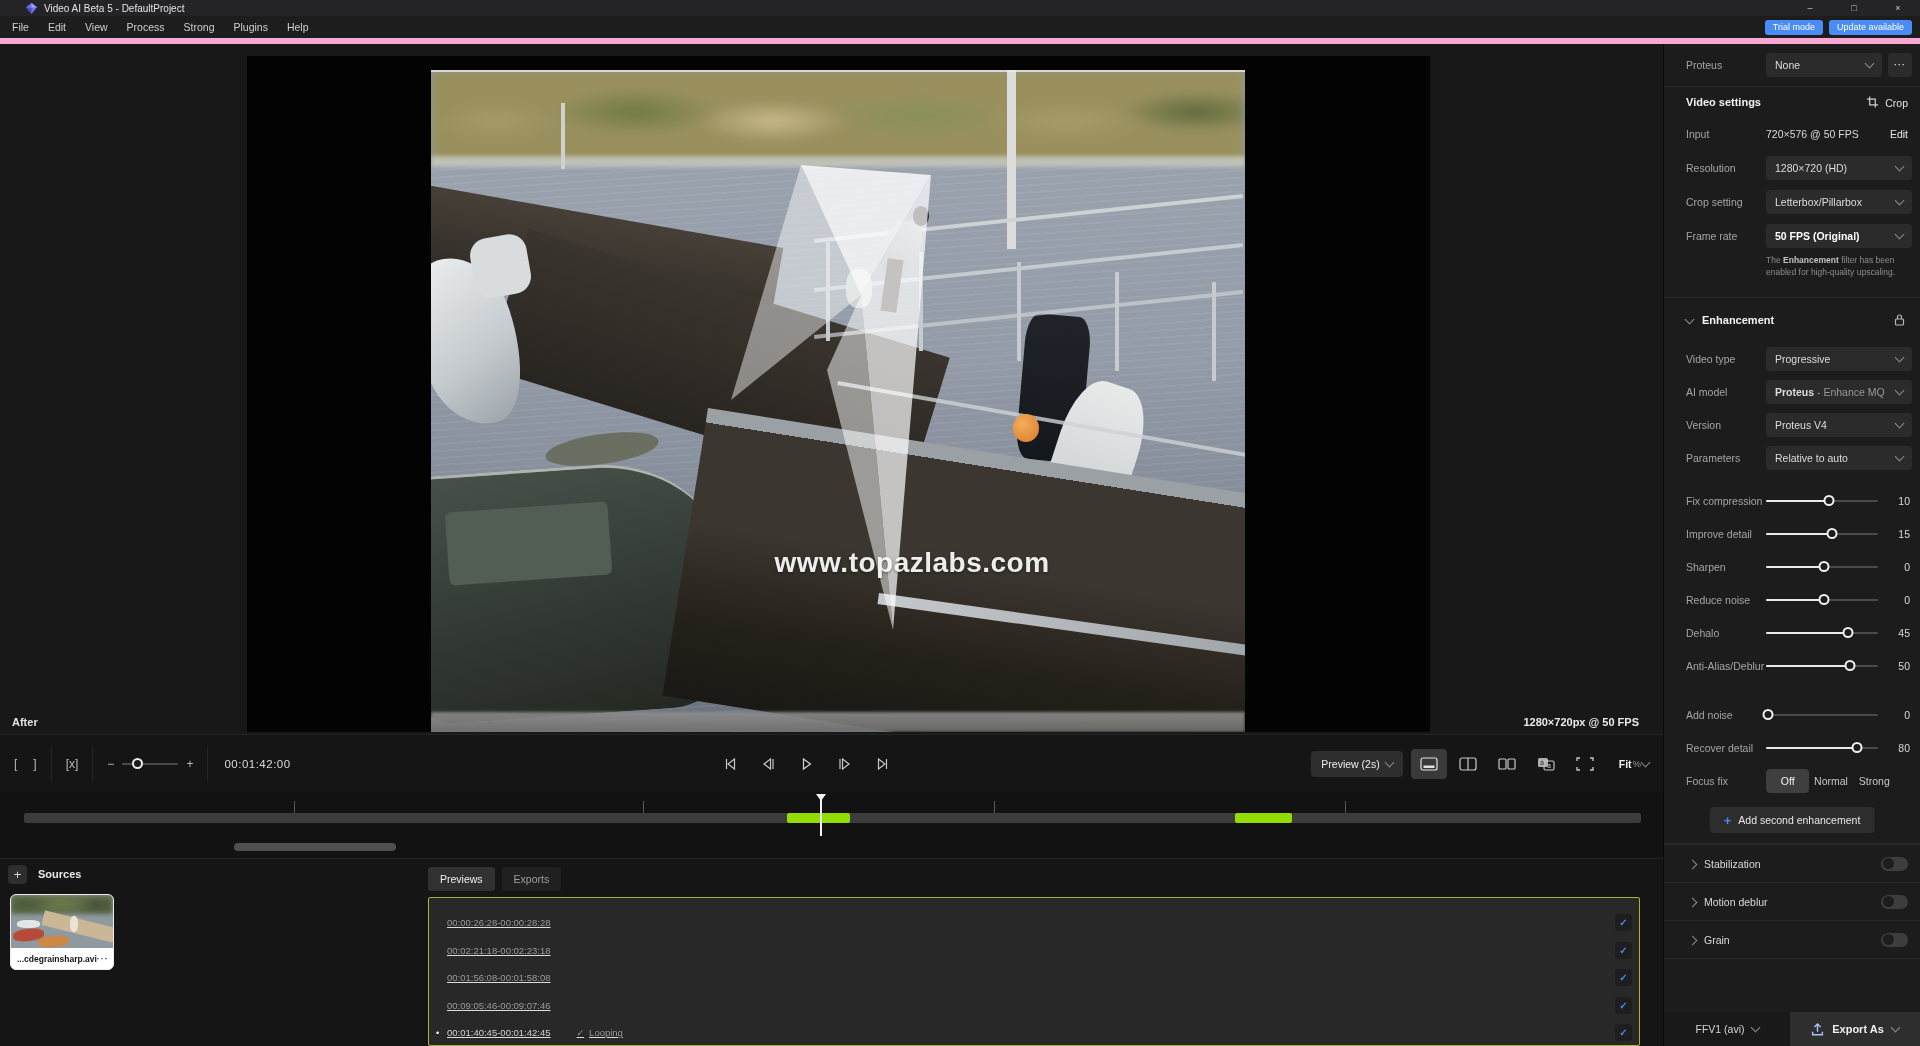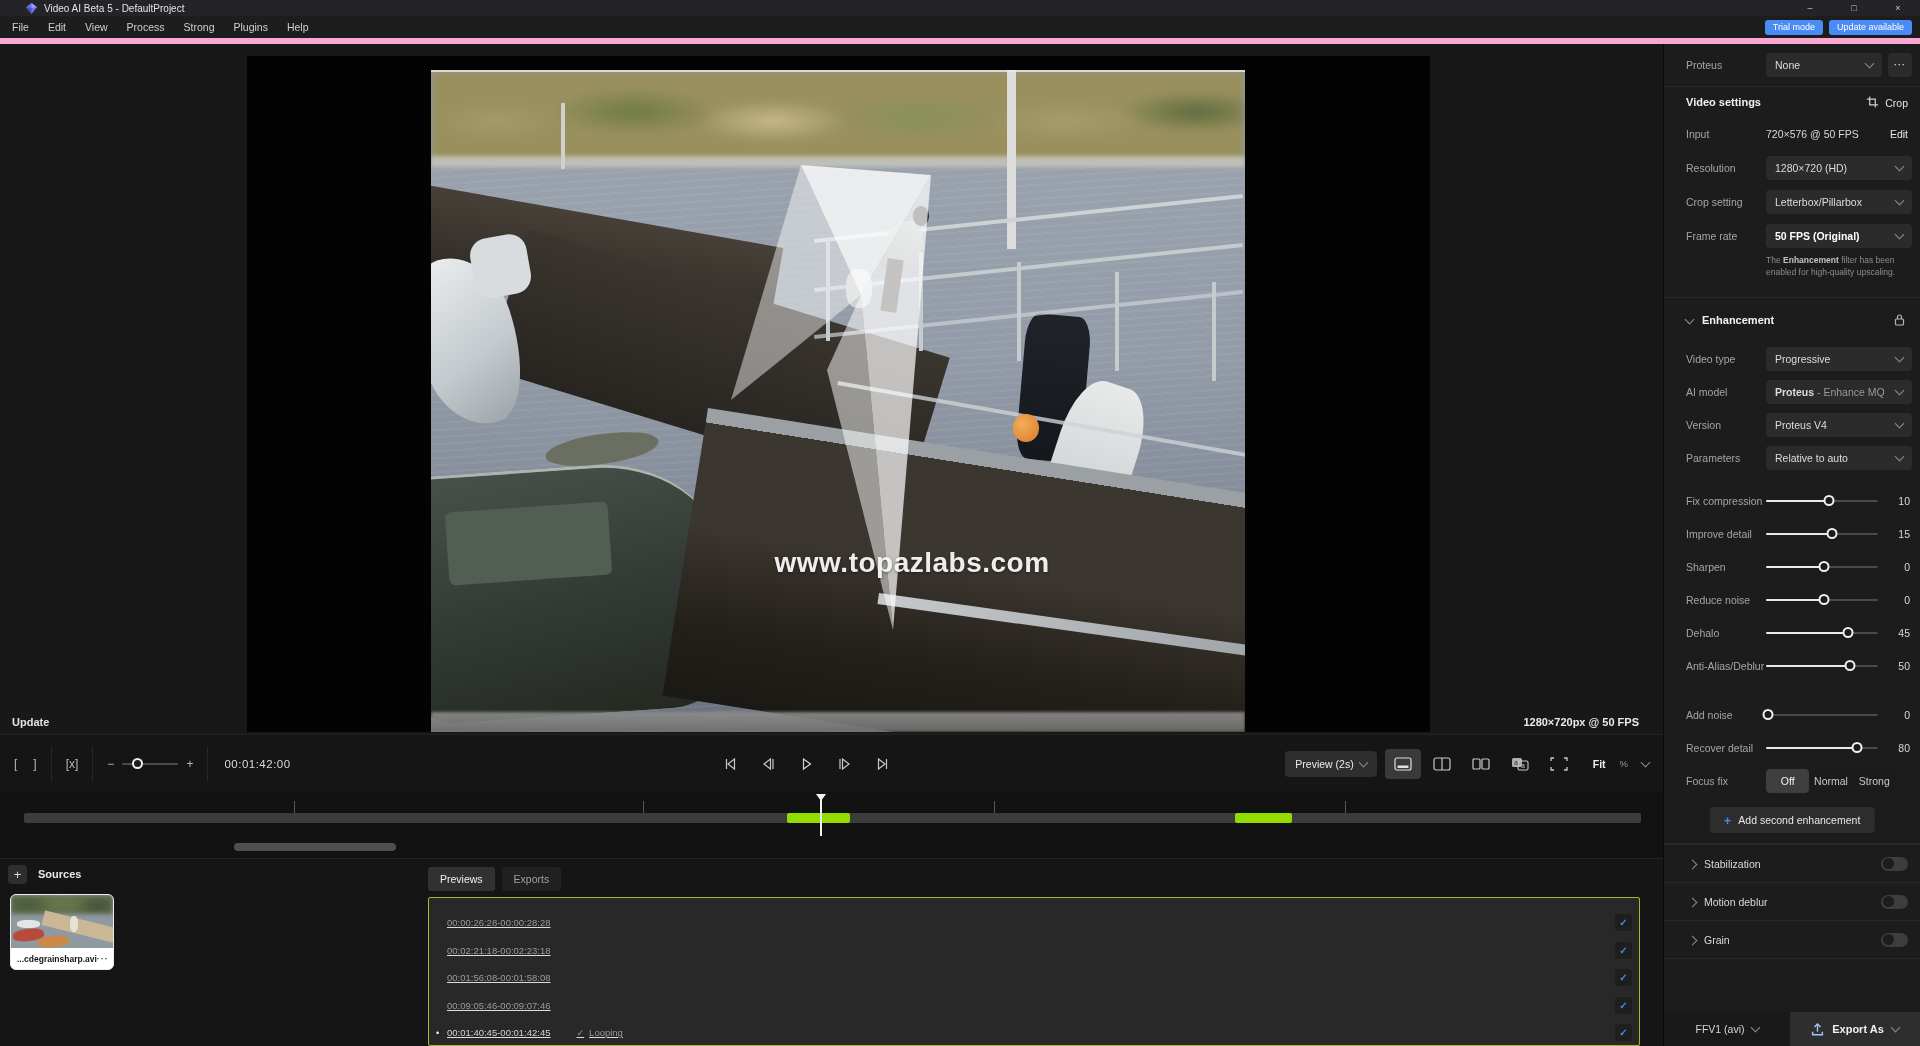--- a/index.html
+++ b/index.html
@@ -90,21 +90,21 @@
   .zoom-knob{position:absolute;top:-5px;width:11px;height:11px;border-radius:50%;background:#1b1b1b;border:2.5px solid #efefef;box-sizing:border-box;}
   .timecode{font-size:11.5px;color:#d9d9d9;margin-left:10px;letter-spacing:.5px;}
   .t-center{position:absolute;left:718px;top:0;height:100%;display:flex;align-items:center;gap:14px;}
   .p-btn{width:24px;height:24px;display:flex;align-items:center;justify-content:center;}
   .t-right{position:absolute;right:14px;top:0;height:100%;display:flex;align-items:center;gap:8px;}
   .preview-btn{background:#2e2e2e;border-radius:4px;height:26px;display:flex;align-items:center;gap:6px;padding:0 10px;
      font-size:10.5px;color:#ececec;}
   .view-group{display:flex;gap:3px;}
   .view-btn{width:36px;height:30px;border-radius:4px;display:flex;align-items:center;justify-content:center;}
   .view-btn.sel{background:#3a3a3a;}
-  .fit-group{display:flex;align-items:center;gap:14px;margin-left:8px;font-size:10.5px;}
+  .fit-group{display:flex;align-items:center;gap:1px;margin-left:8px;font-size:10.5px;}
   .fit-label{color:#f0f0f0;font-weight:bold;}
   .fit-pct{color:#9a9a9a;font-size:9.5px;}
   .chev{width:6px;height:6px;border-right:1.5px solid #8d8d8d;border-bottom:1.5px solid #8d8d8d;
         transform:rotate(45deg);display:inline-block;margin-top:-3px;}
   .chev-r{transform:rotate(-45deg);margin-top:0;}
 
   
   .timeline-zone{position:absolute;left:0;top:748px;width:1663px;height:66px;background:#121212;}
   .tl-strip{position:absolute;left:24px;top:0;width:1617px;height:100%;}
   .tl-tick{position:absolute;top:9px;width:1px;height:12px;background:#585858;}
@@ -271,21 +271,21 @@
           <div class="v-bottomstrip"></div>
           <svg class="wm-logo" viewBox="0 0 814 662" preserveAspectRatio="none">
             <polygon points="370,95 500,105 430,225" fill="#ffffff" opacity="0.8"></polygon>
             <polygon points="370,95 430,225 300,330" fill="#ffffff" opacity="0.45"></polygon>
             <polygon points="500,105 430,225 462,560" fill="#ffffff" opacity="0.7"></polygon>
             <polygon points="430,225 396,300 462,560" fill="#ffffff" opacity="0.5"></polygon>
           </svg>
           <div class="wm-text">www.topazlabs.com</div>
         </div>
       </div>
-      <span class="after-label">Update</span>
+      <span class="after-label">After</span>
       <span class="res-label">1280×720px @ 50 FPS</span>
     </div>
 
     <div class="transport">
       <div class="t-left">
         <span class="t-btn" style="margin-left:6px;">[</span>
         <span class="t-btn">]</span>
         <div class="t-sep"></div>
         <span class="t-btn">[x]</span>
         <div class="t-sep"></div>

